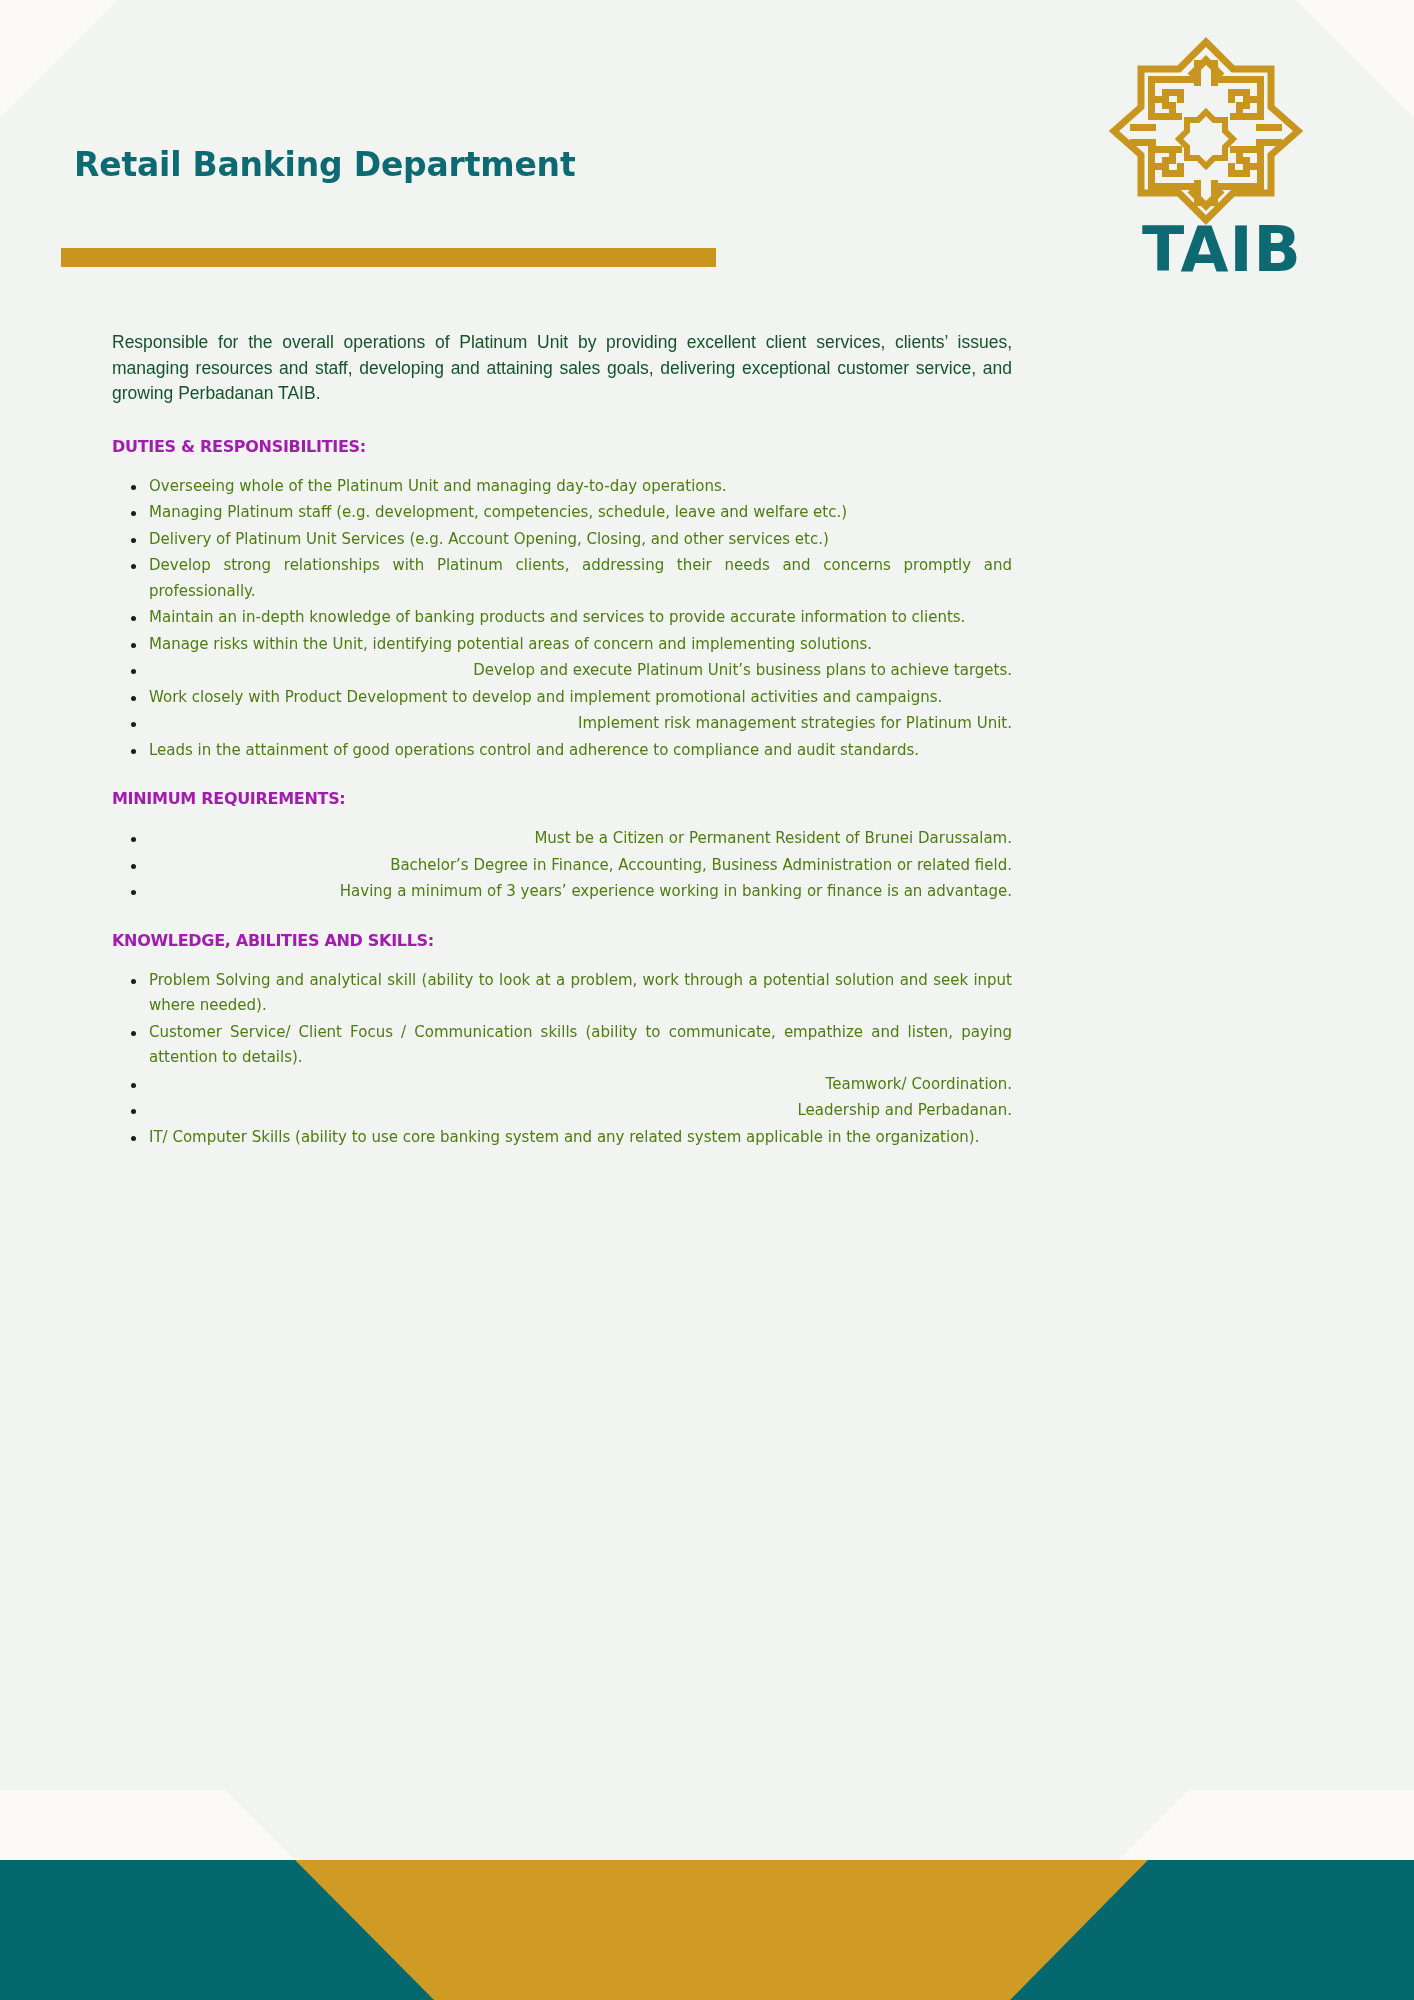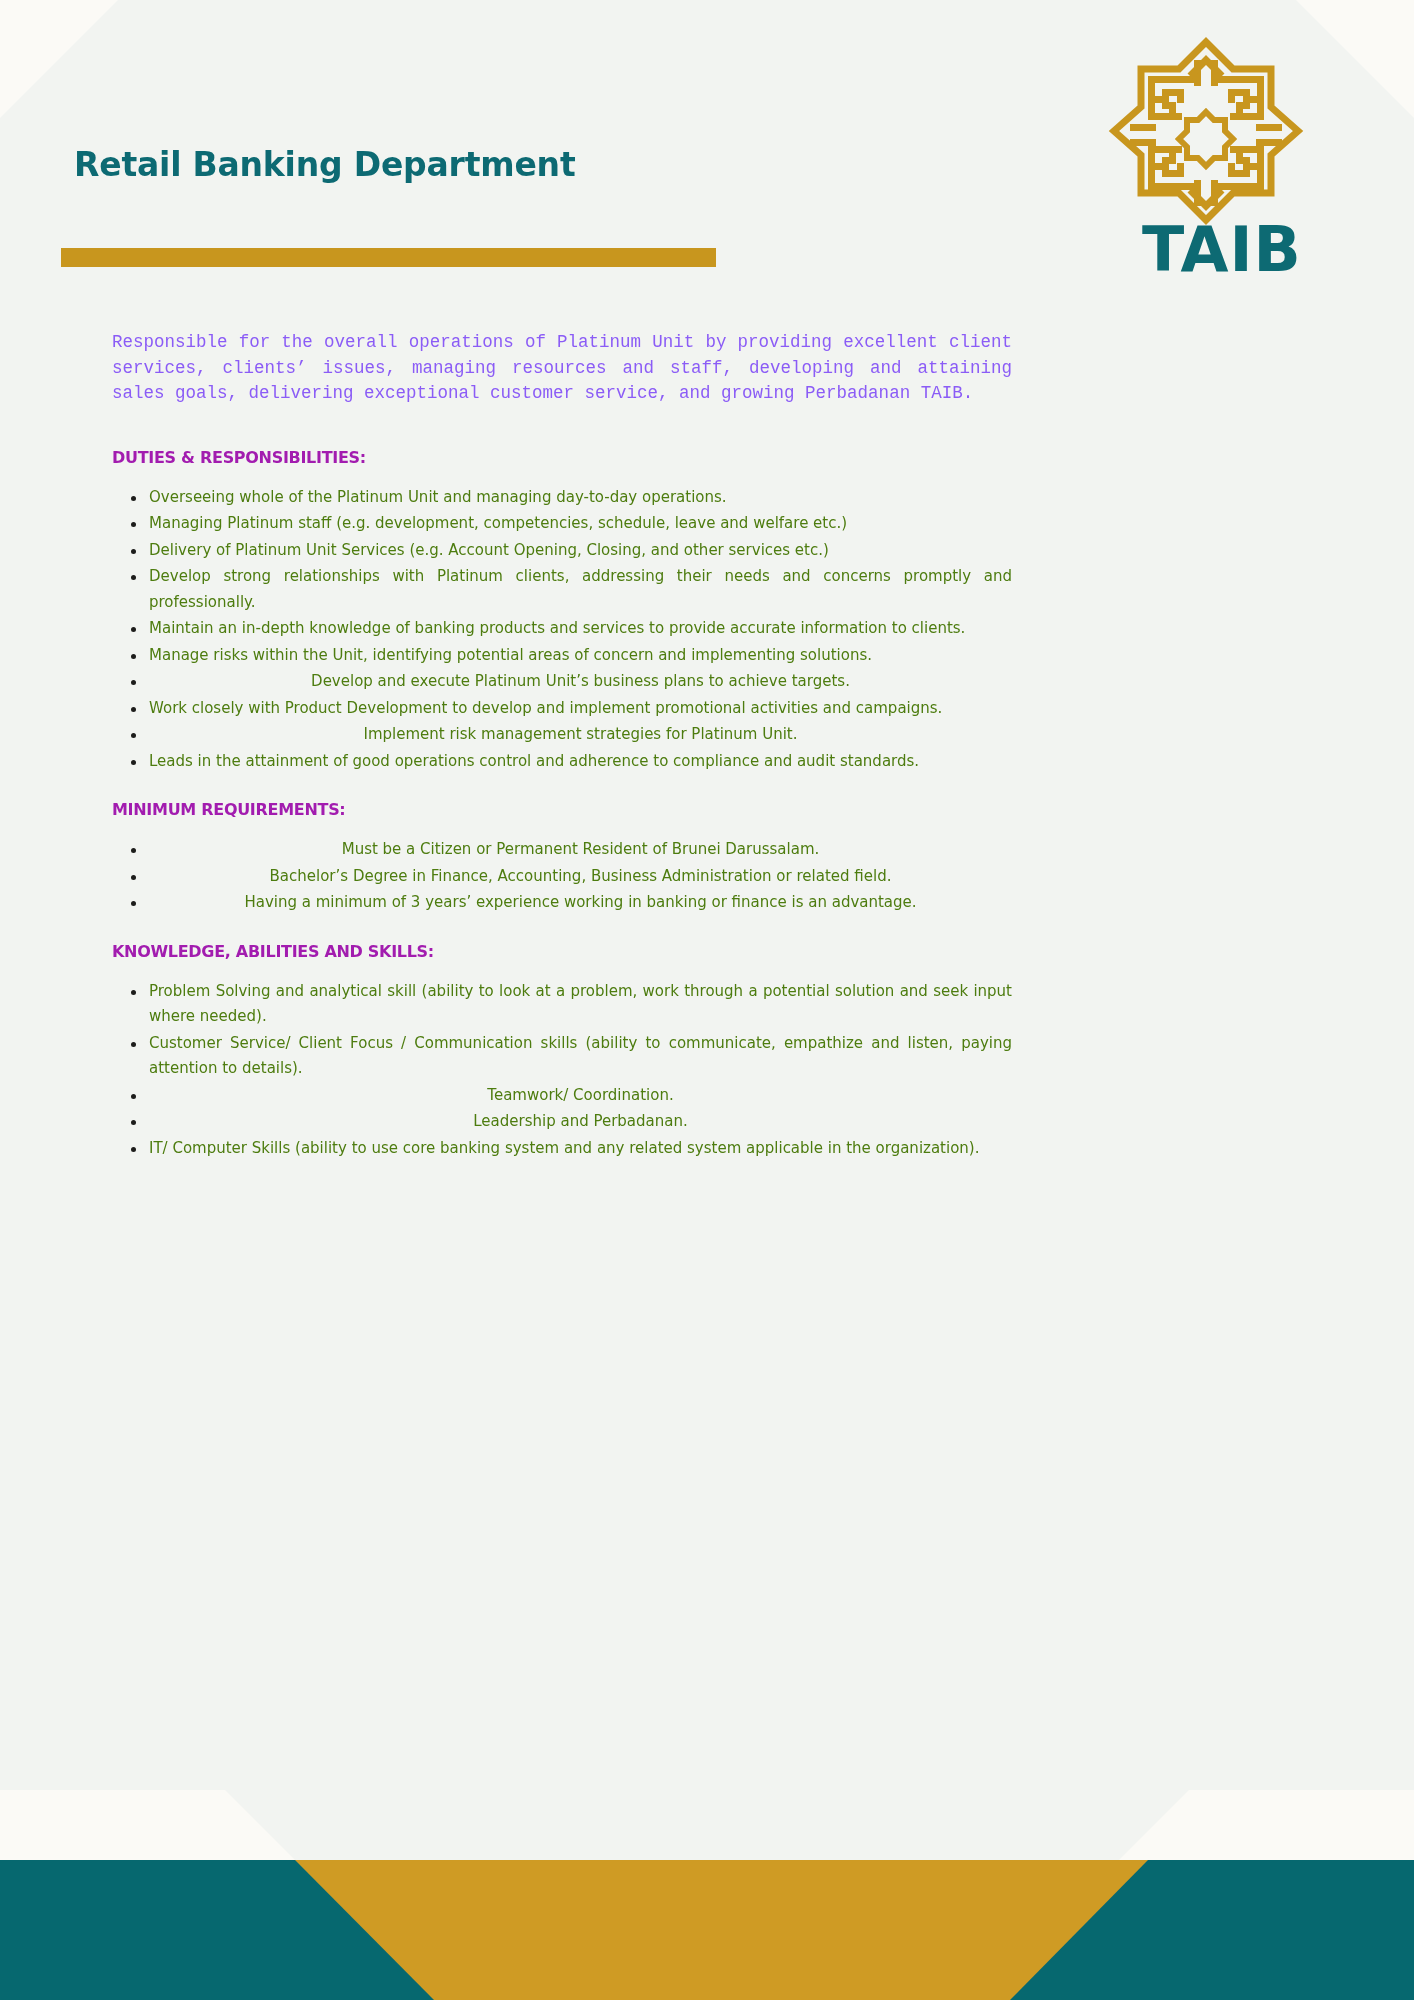--- a/index.html
+++ b/index.html
@@ -95,26 +95,26 @@
 
   
   .content {
     position: absolute;
     left: 112px;
     top: 330px;
     width: 900px;
   }
 
   .intro {
-    font-family: Liberation Mono, monospace;
+    font-family: Liberation Sans, sans-serif;
     font-size: 17.5px;
     line-height: 25.5px;
-    color: #8b5cf6;
+    color: #14532d;
     text-align: justify;
-    margin: 0 0 41px 0;
+    margin: 0 0 30px 0;
   }
 
   .section-heading {
     font-family: "DejaVu Sans", sans-serif;
     font-weight: bold;
     font-size: 16px;
     letter-spacing: -0.3px;
     color: #a21caf;
     margin: 0 0 18px 0;
   }
@@ -138,21 +138,21 @@
     content: "";
     position: absolute;
     left: 19px;
     top: 11px;
     width: 5px;
     height: 5px;
     border-radius: 50%;
     background: #1d1d1b;
   }
   ul.bullets li.nojust {
-    text-align: center;
+    text-align: right;
   }
 
   
   .footer {
     position: absolute;
     left: 0;
     top: 1860px;
     width: 1414px;
     height: 140px;
     background: #06686f;

